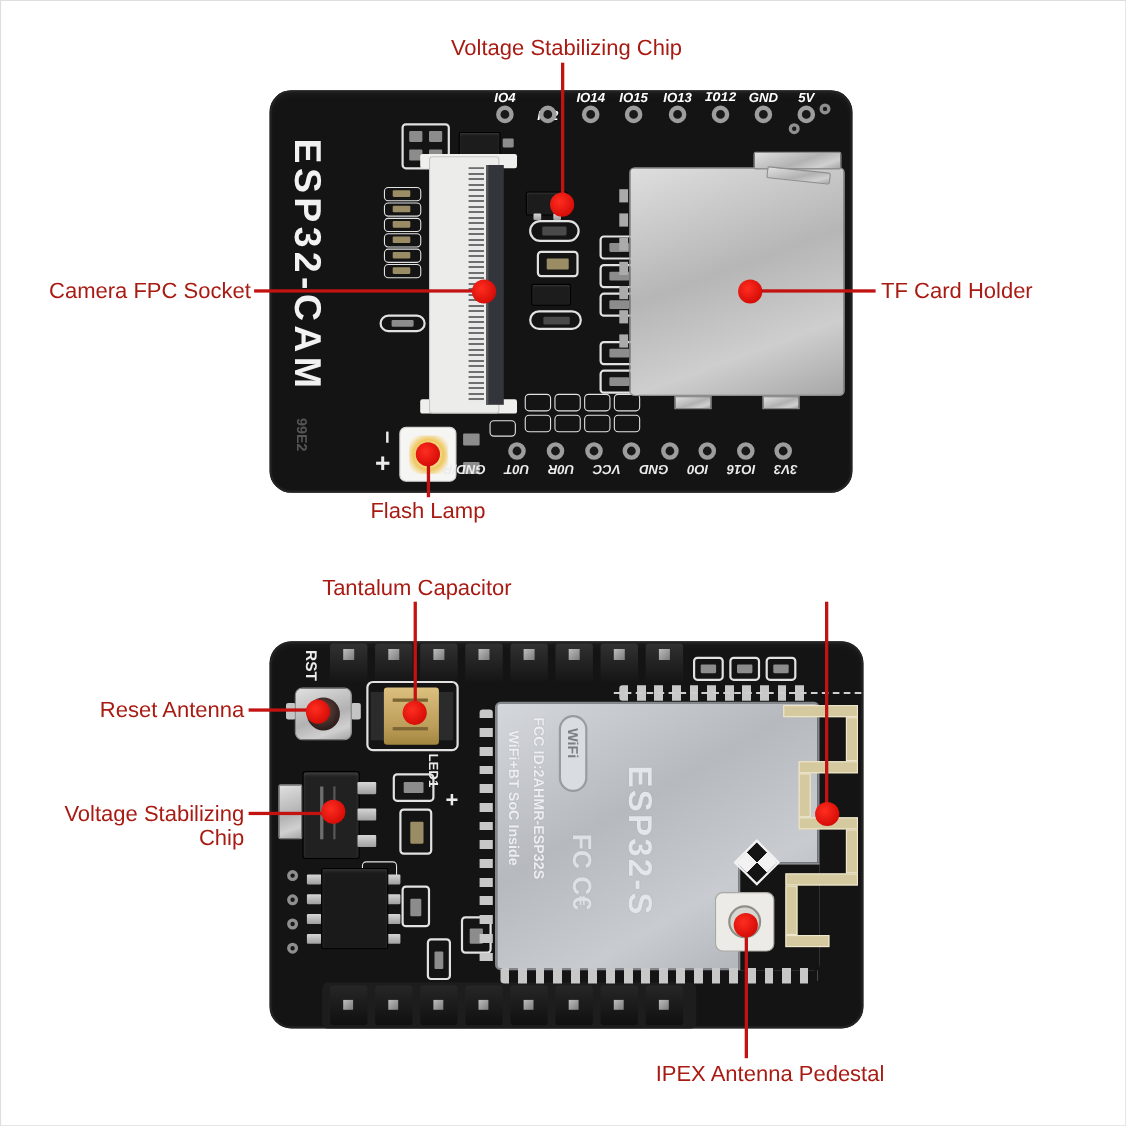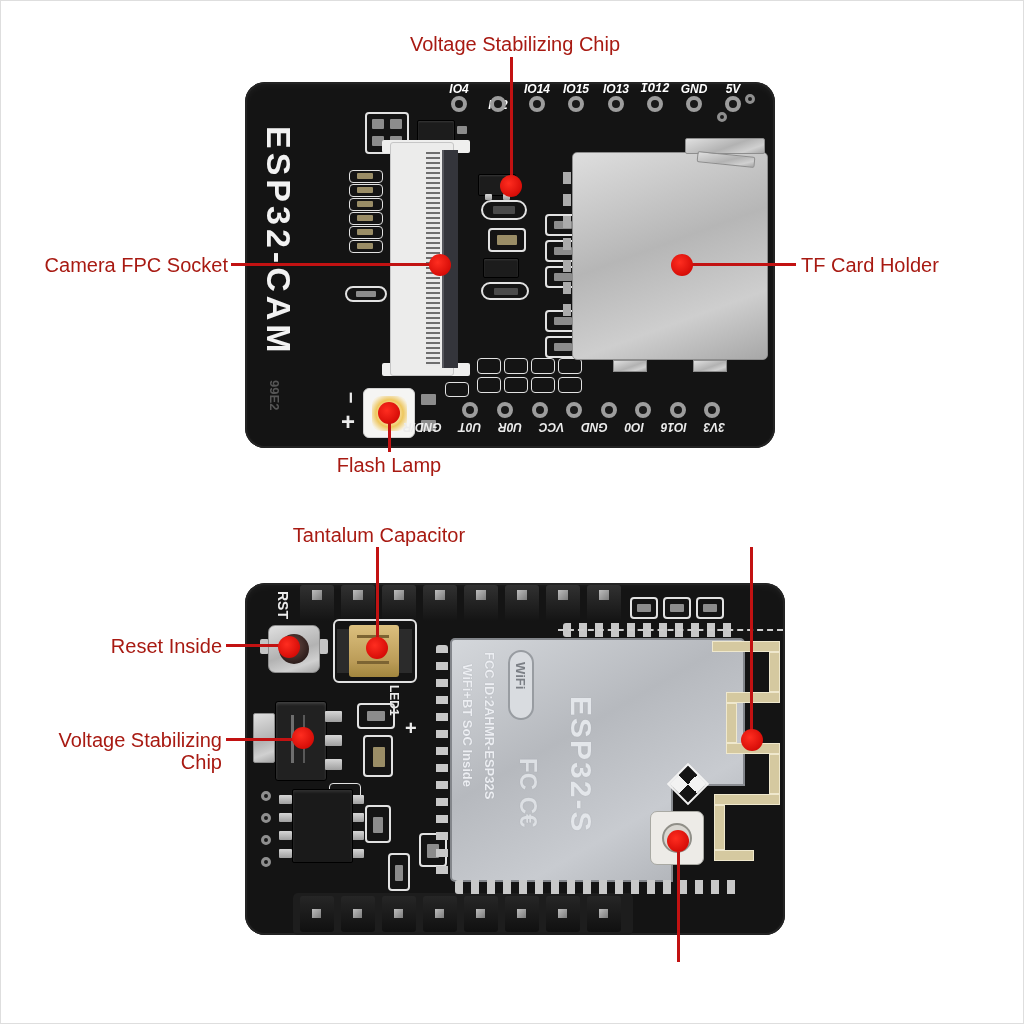--- a/index.html
+++ b/index.html
@@ -341,24 +341,25 @@
   <div class="ln" style="left:388px;top:423px;width:3px;height:29px;"></div>
   <div class="lbl" style="left:289px;top:454px;width:200px;text-align:center;">Flash Lamp</div>
 
   <div class="lbl" style="left:269px;top:524px;width:220px;text-align:center;">Tantalum Capacitor</div>
   <div class="ln" style="left:376px;top:547px;width:3px;height:101px;"></div>
   <div class="dot" style="left:366px;top:637px;"></div>
 
   <div class="ln" style="left:750px;top:547px;width:3px;height:193px;"></div>
   <div class="dot" style="left:741px;top:729px;"></div>
 
-  <div class="lbl" style="left:58px;top:635px;width:164px;text-align:right;">Reset Inside</div>
+  <div class="lbl" style="left:58px;top:635px;width:164px;text-align:right;">Reset Antenna</div>
   <div class="ln" style="left:226px;top:644px;width:56px;height:3px;"></div>
   <div class="dot" style="left:278px;top:636px;"></div>
 
   <div class="lbl" style="left:20px;top:729px;width:202px;text-align:right;">Voltage Stabilizing Chip</div>
   <div class="ln" style="left:226px;top:738px;width:70px;height:3px;"></div>
   <div class="dot" style="left:292px;top:727px;"></div>
 
   <div class="dot" style="left:667px;top:830px;"></div>
   <div class="ln" style="left:677px;top:852px;width:3px;height:110px;"></div>
+  <div class="lbl" style="left:570px;top:966px;width:260px;text-align:center;">IPEX Antenna Pedestal</div>
 
 </div>
 
 </body></html>

